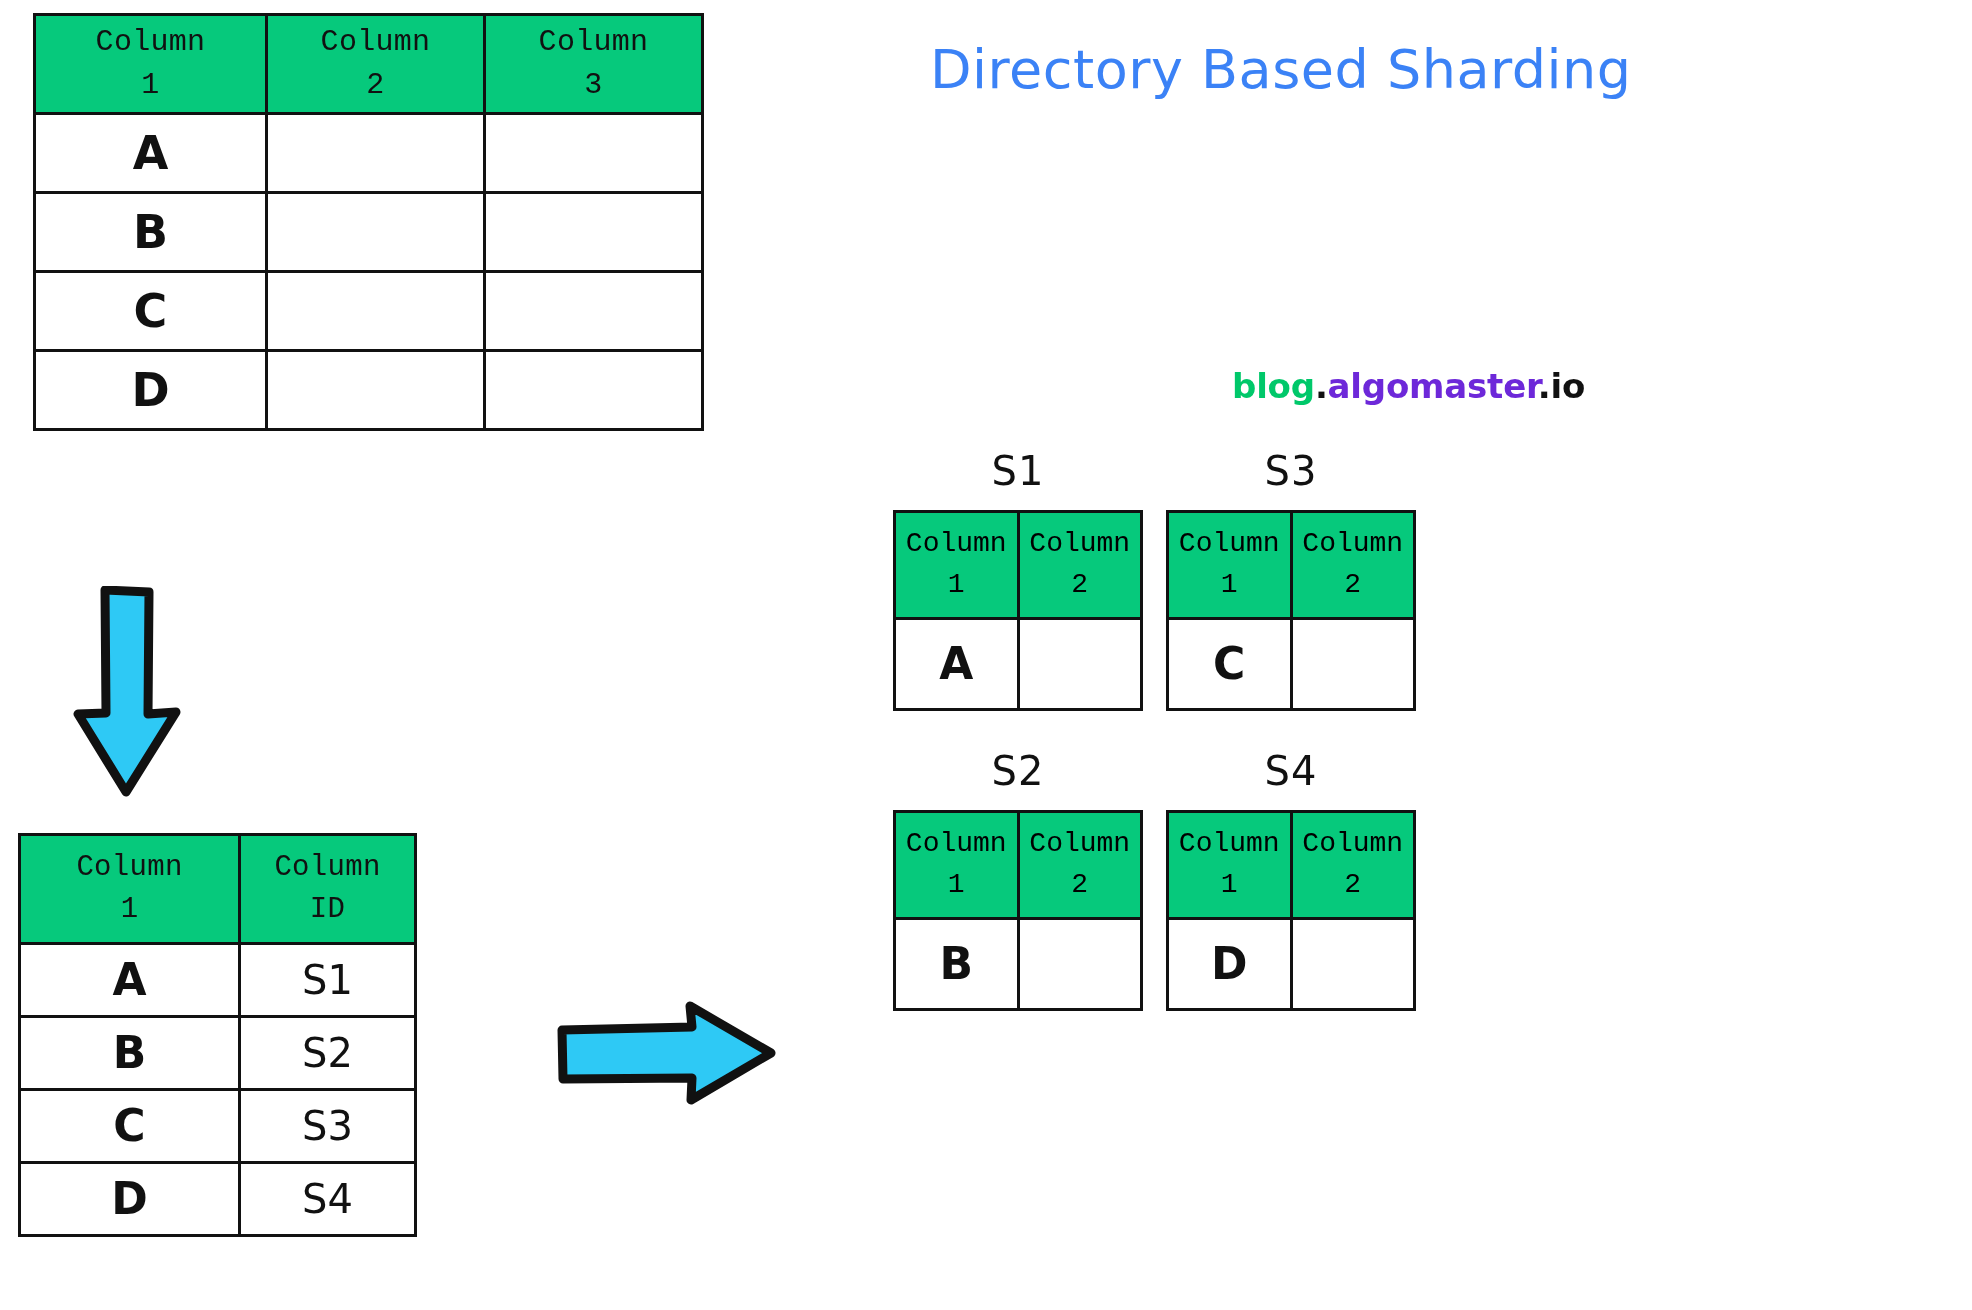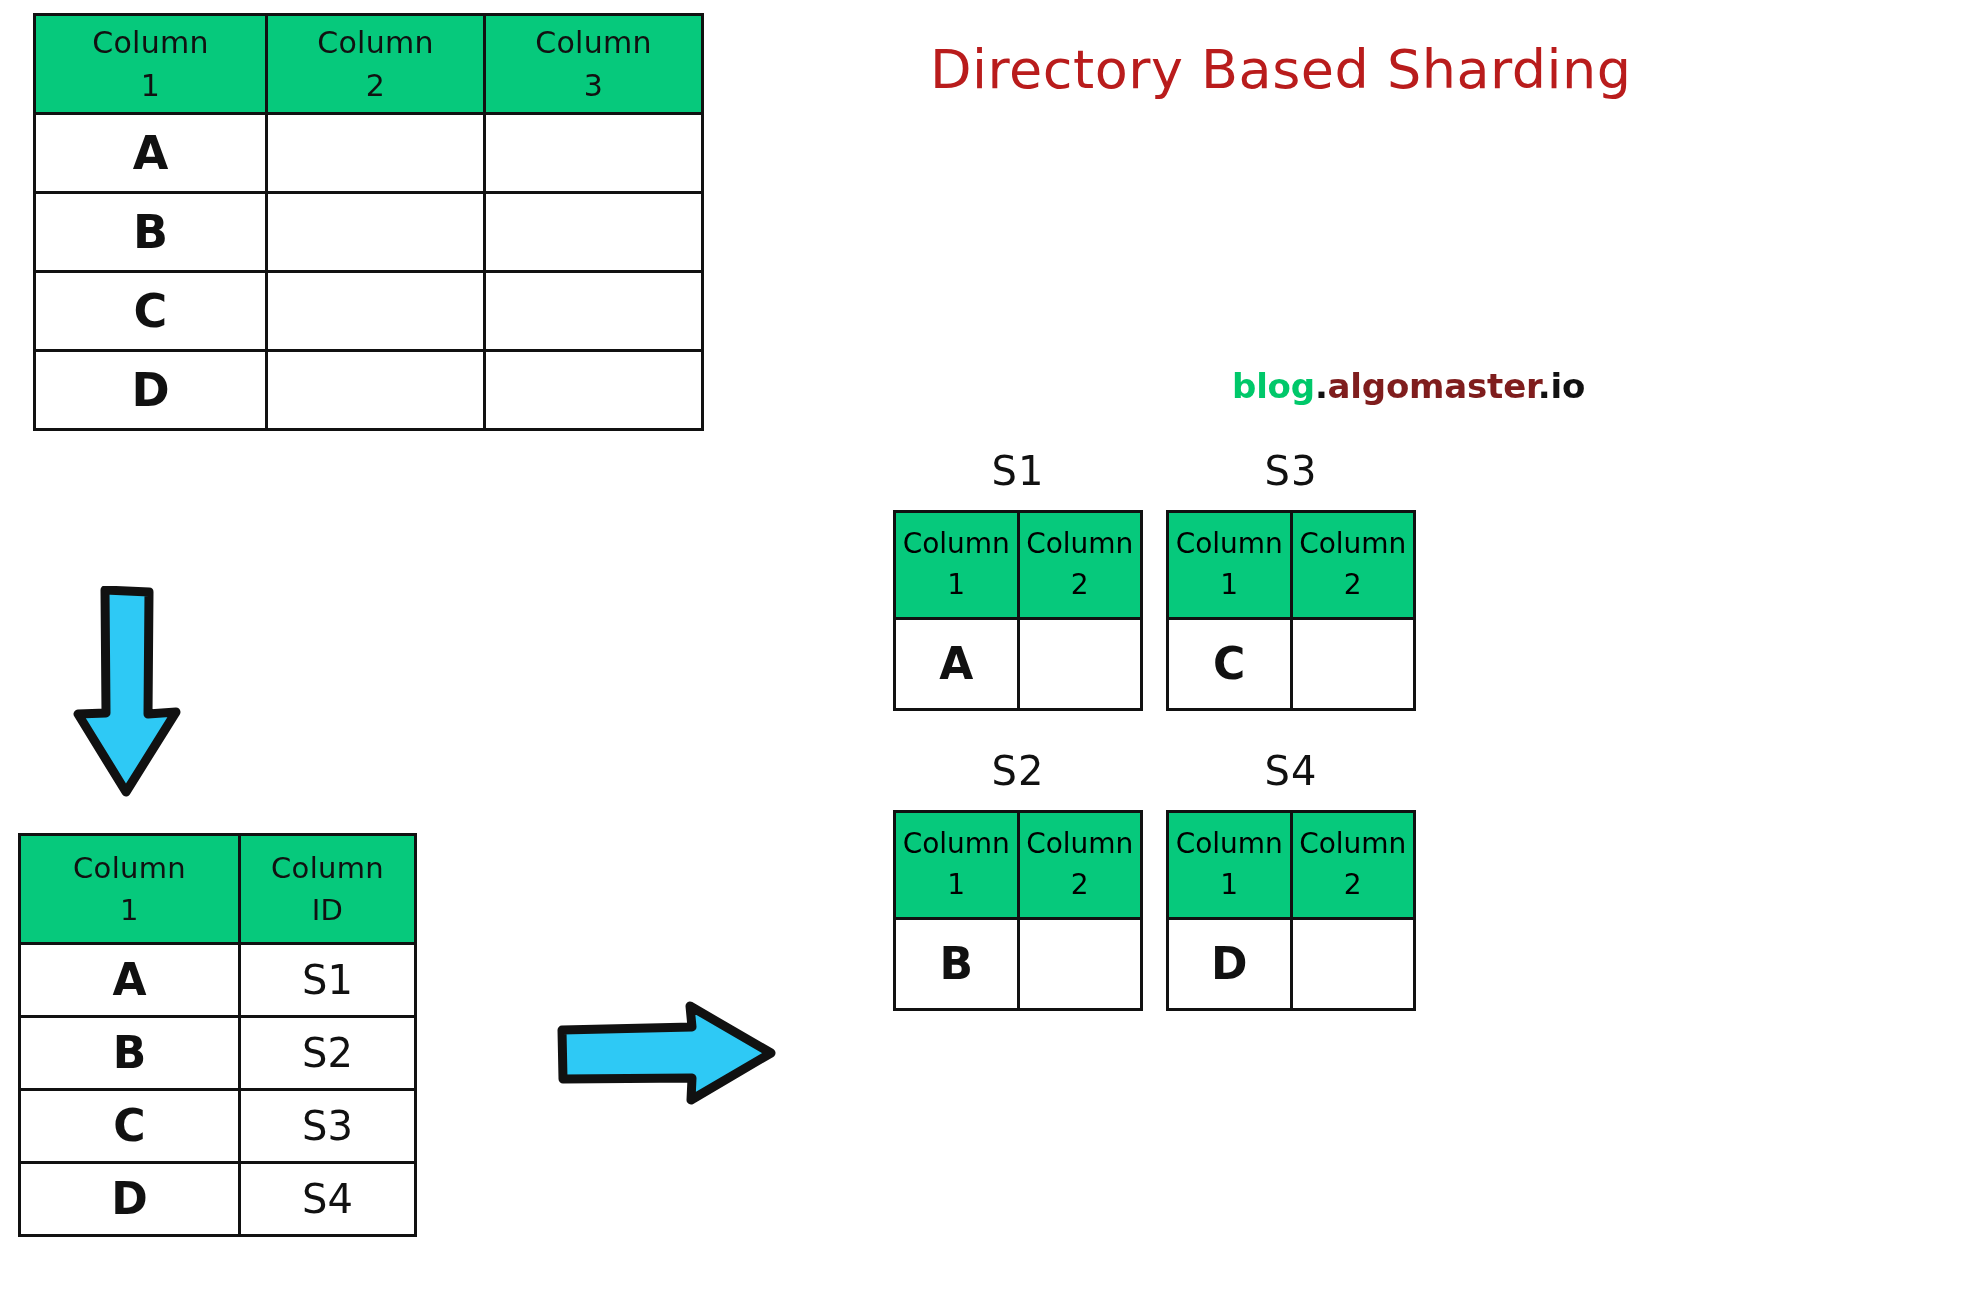--- a/index.html
+++ b/index.html
@@ -39,20 +39,21 @@
     background: #06c97c;
     color: #111111;
     font-family: "DejaVu Sans", sans-serif;
     font-weight: 400;
     letter-spacing: 0.3px;
   }
   .hdr-txt {
     display: block;
     line-height: 1.45;
     font-size: 30px;
+    font-family: Liberation Mono, monospace;
   }
   .cell-val {
     font-size: 46px;
     font-weight: 600;
     color: #111111;
     line-height: 1;
     font-family: "DejaVu Sans", sans-serif;
   }
 
   
@@ -123,38 +124,38 @@
   #shard-s4 { left: 1166px; top: 748px; width: 250px; }
 
   
   #title {
     position: absolute;
     left: 930px;
     top: 38px;
     font-family: "DejaVu Sans", sans-serif;
     font-size: 54px;
     font-weight: 400;
-    color: #b91c1c;
+    color: #3b82f6;
     letter-spacing: 0.5px;
     white-space: nowrap;
   }
 
   
   #brand {
     position: absolute;
     left: 1232px;
     top: 366px;
     font-family: "DejaVu Sans", sans-serif;
     font-size: 34px;
     font-weight: bold;
     letter-spacing: -0.2px;
     white-space: nowrap;
   }
   #brand .b-blog { color: #00c86a; }
-  #brand .b-algo { color: #7f1d1d; }
+  #brand .b-algo { color: #6d28d9; }
   #brand .b-dot  { color: #111111; }
   #brand .b-io   { color: #111111; margin-top: 34px; }
 
   
   .arrow { position: absolute; }
   #arrow-down { left: 72px; top: 586px; width: 110px; height: 212px; }
   #arrow-right { left: 557px; top: 1000px; width: 220px; height: 106px; }
 </style>
 </head>
 <body>

